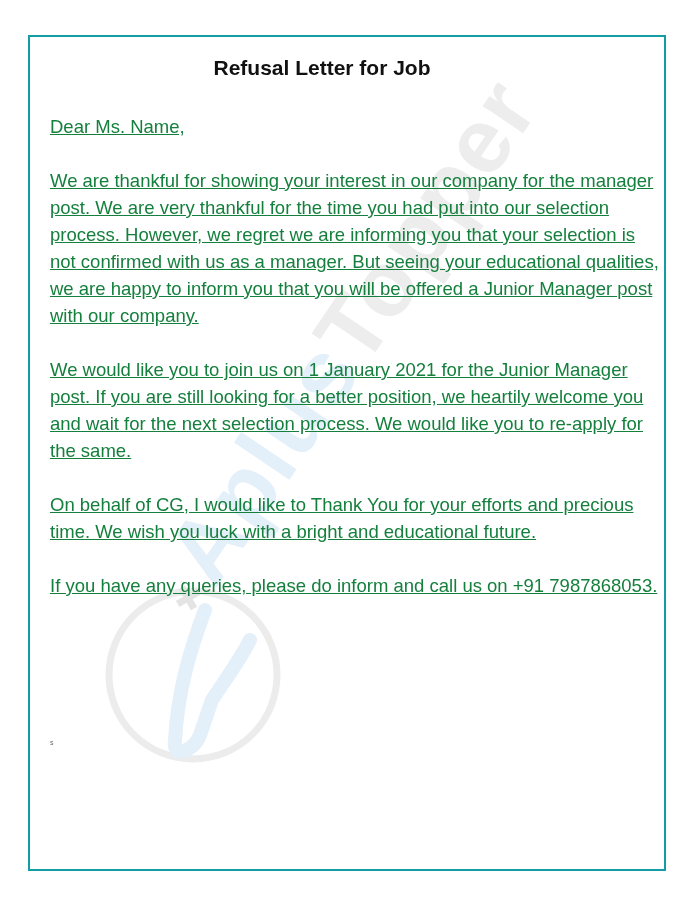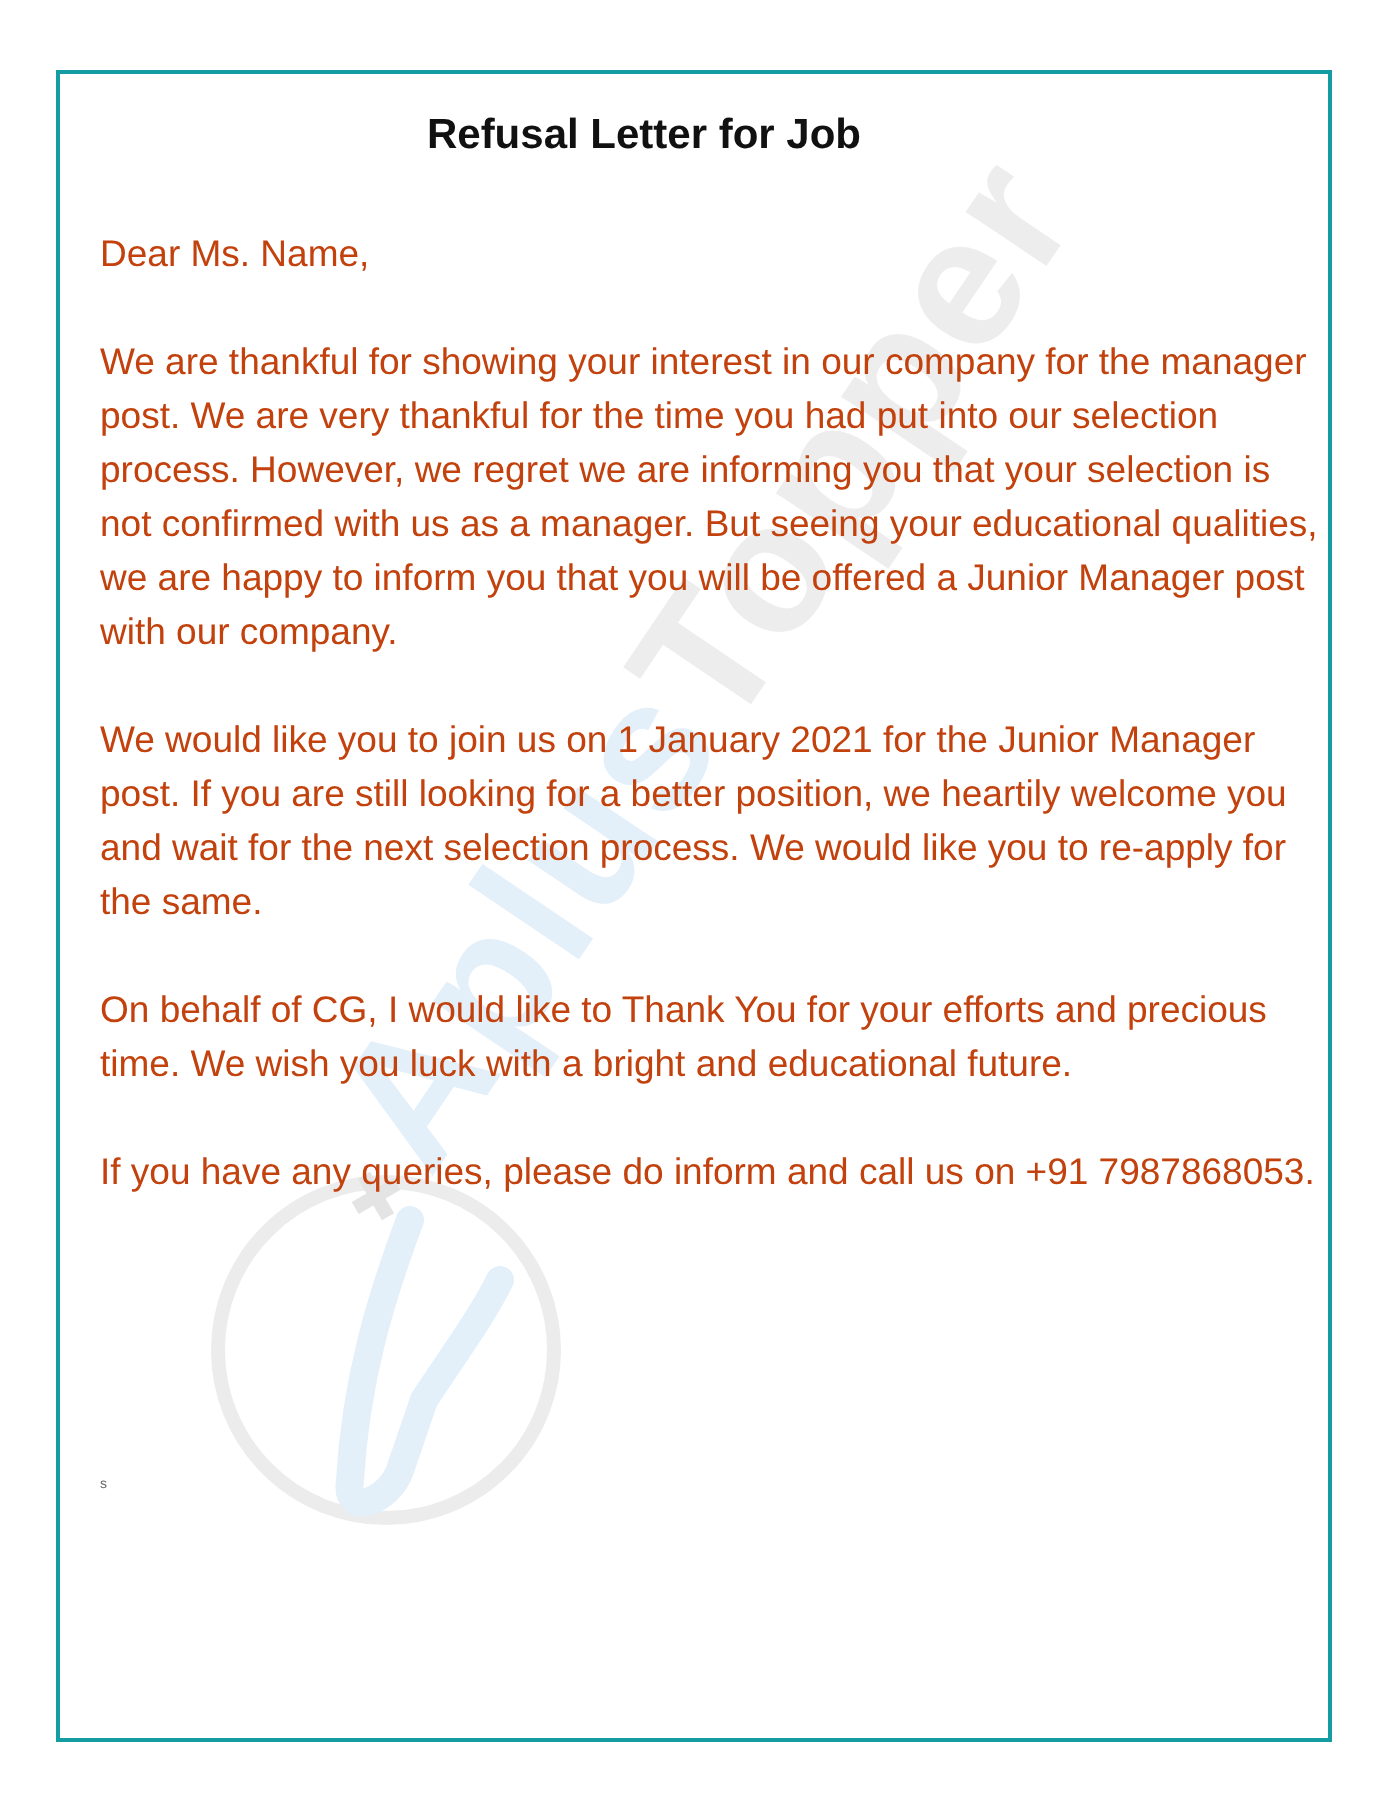--- a/index.html
+++ b/index.html
@@ -41,21 +41,22 @@
       color: #111111;
       margin: 0;
     }
     .body {
       position: absolute;
       left: 50px;
       top: 113px;
       width: 615px;
       font-size: 18.5px;
       line-height: 27px;
-      color: #c2410c;
+      color: #15803d;
+      text-decoration: underline;
     }
     .body p {
       margin: 0 0 27px 0;
     }
     .signature-mark {
       position: absolute;
       left: 50px;
       top: 739px;
       font-size: 7px;
       color: #666;

